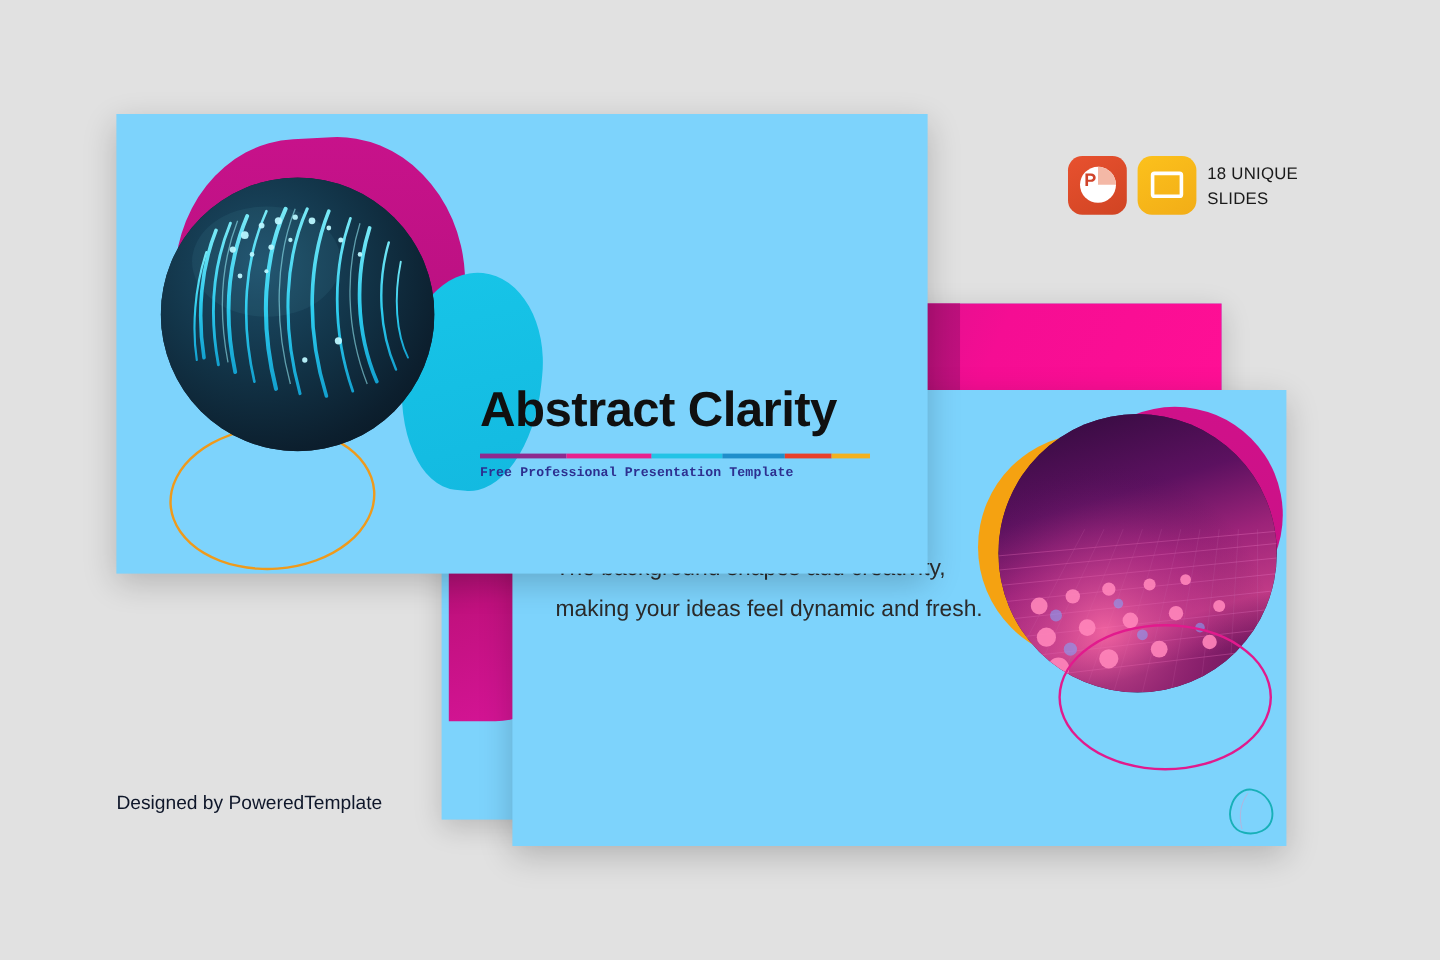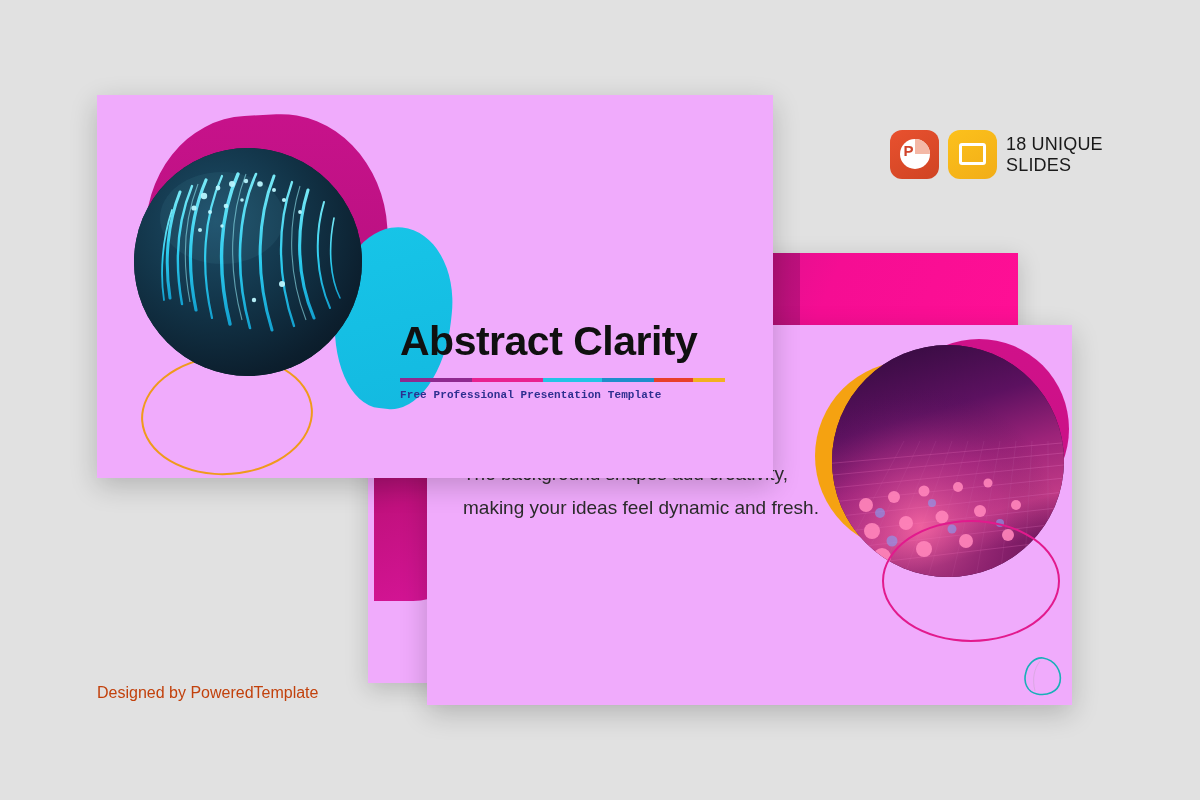--- a/index.html
+++ b/index.html
@@ -65,32 +65,32 @@
     background: linear-gradient(150deg, #fcc11c 0%, #f2ad17 100%);
   }
   .app-icon.slides .screen {
     position: absolute;
     left: 11px; top: 13px;
     width: 27px; height: 22px;
     border: 3.5px solid #ffffff;
     border-radius: 3px;
   }
   #badge-text {
-    font-size: 18px;
+    font-size: 14px;
     line-height: 21px;
     color: #1a1a1a;
     letter-spacing: 0.2px;
     white-space: pre-line;
     font-family: "Liberation Sans", sans-serif;
   }
 
   
   .slide {
     position: absolute;
-    background: #f0abfc;
+    background: #7dd3fc;
     overflow: hidden;
   }
 
   
   #slide-middle {
     left: 368px;
     top: 253px;
     width: 650px;
     height: 430px;
     box-shadow: 0 6px 22px rgba(0,0,0,0.18);
@@ -274,23 +274,23 @@
     font-weight: bold;
     color: #2d2f8f;
     letter-spacing: 0.1px;
     font-family: Liberation Mono, monospace;
   }
 
   
   #credit {
     position: absolute;
     left: 97px;
-    top: 684px;
+    top: 661px;
     font-size: 16px;
-    color: #c2410c;
+    color: #0f172a;
     font-family: "Liberation Sans", sans-serif;
   }
 </style>
 </head>
 <body>
 
 <div id="stage" style="background: rgb(225, 225, 225);">
 
   <div class="slide" id="slide-middle">
     <div class="mid-band"></div>

